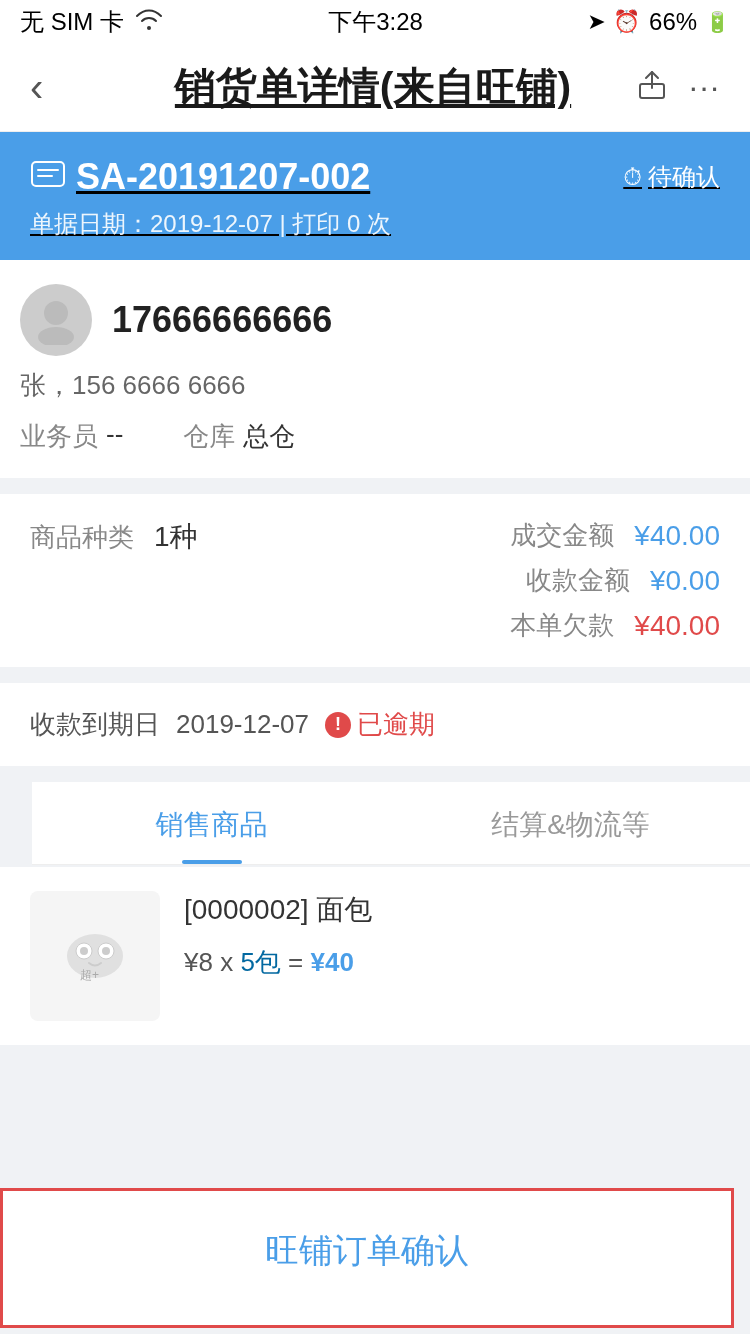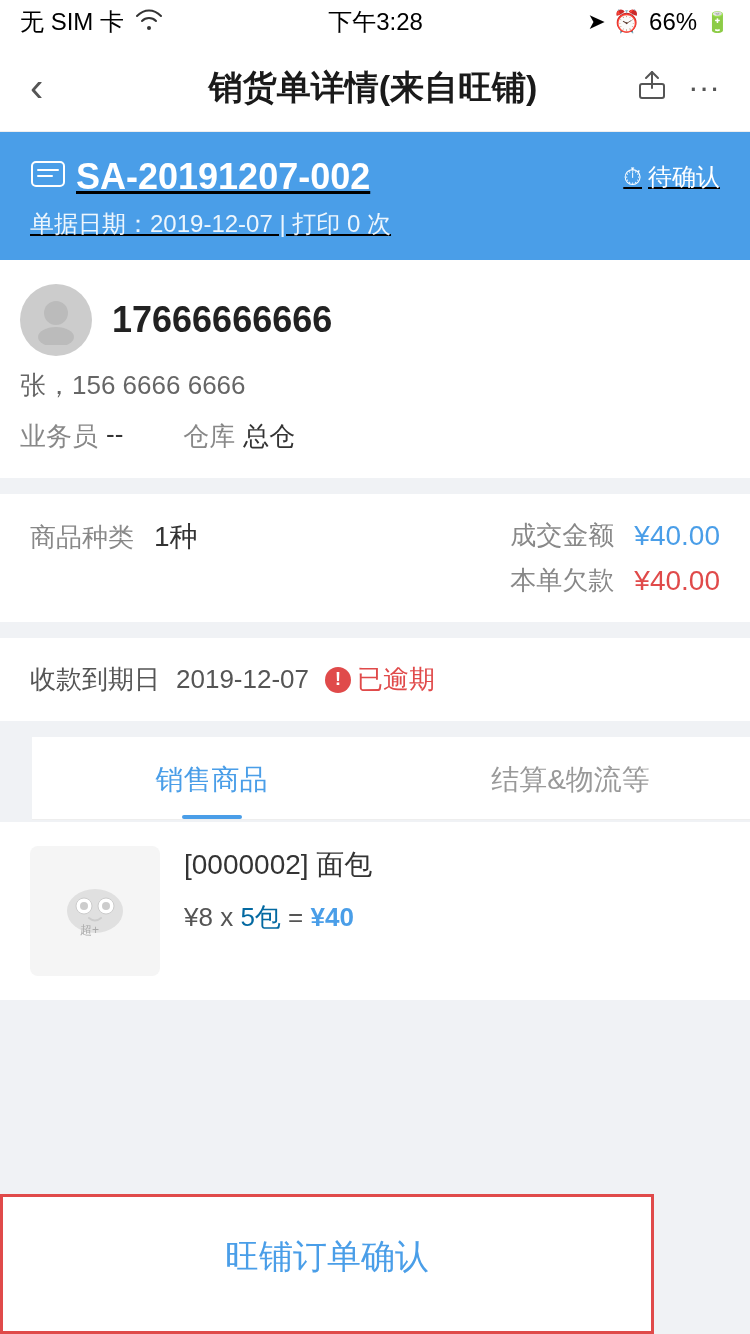--- a/index.html
+++ b/index.html
@@ -32,23 +32,24 @@
     .nav-bar {
       height: 88px;
       background: #fff;
       display: flex;
       align-items: center;
       justify-content: space-between;
       padding: 0 30px;
       border-bottom: 1px solid #eee;
     }
     .nav-title {
-      font-size: 34px;
+      font-size: 41px;
       font-weight: 600;
       color: #1a1a1a;
+      text-decoration: underline;
     }
     .nav-left, .nav-right {
       display: flex;
       align-items: center;
       gap: 20px;
       min-width: 80px;
     }
     .nav-right { justify-content: flex-end; }
     .nav-icon {
       font-size: 32px;
@@ -271,23 +272,23 @@
     
     .bottom-area {
       background: #f0f2f5;
       flex: 1;
       min-height: 300px;
     }
 
     
     .confirm-btn-area {
       position: fixed;
-      bottom: 0;
+      bottom: 6px;
       left: 0;
-      width: 654px;
+      width: 734px;
       background: #fff;
       padding: 16px 30px 30px;
       border: 3px solid #e04a4a;
     }
     .confirm-btn {
       width: 100%;
       height: 88px;
       border: none;
       background: #fff;
       color: #4A9EE8;
@@ -388,20 +389,24 @@
 <div class="amount-card">
   <div class="amount-main">
     <div class="amount-meta">
       <span class="goods-type-label">商品种类</span>
       <span class="goods-type-value">1种</span>
     </div>
     <div class="amount-values">
       <div class="amount-item">
         <span class="amount-label">成交金额</span>
         <span class="amount-value-blue">¥40.00</span>
+      </div>
+      <div class="amount-item">
+        <span class="amount-label">收款金额</span>
+        <span class="amount-value-blue">¥0.00</span>
       </div>
       <div class="amount-item">
         <span class="amount-label">本单欠款</span>
         <span class="amount-value-red">¥40.00</span>
       </div>
     </div>
   </div>
 </div>
 
 <div class="divider"></div>

